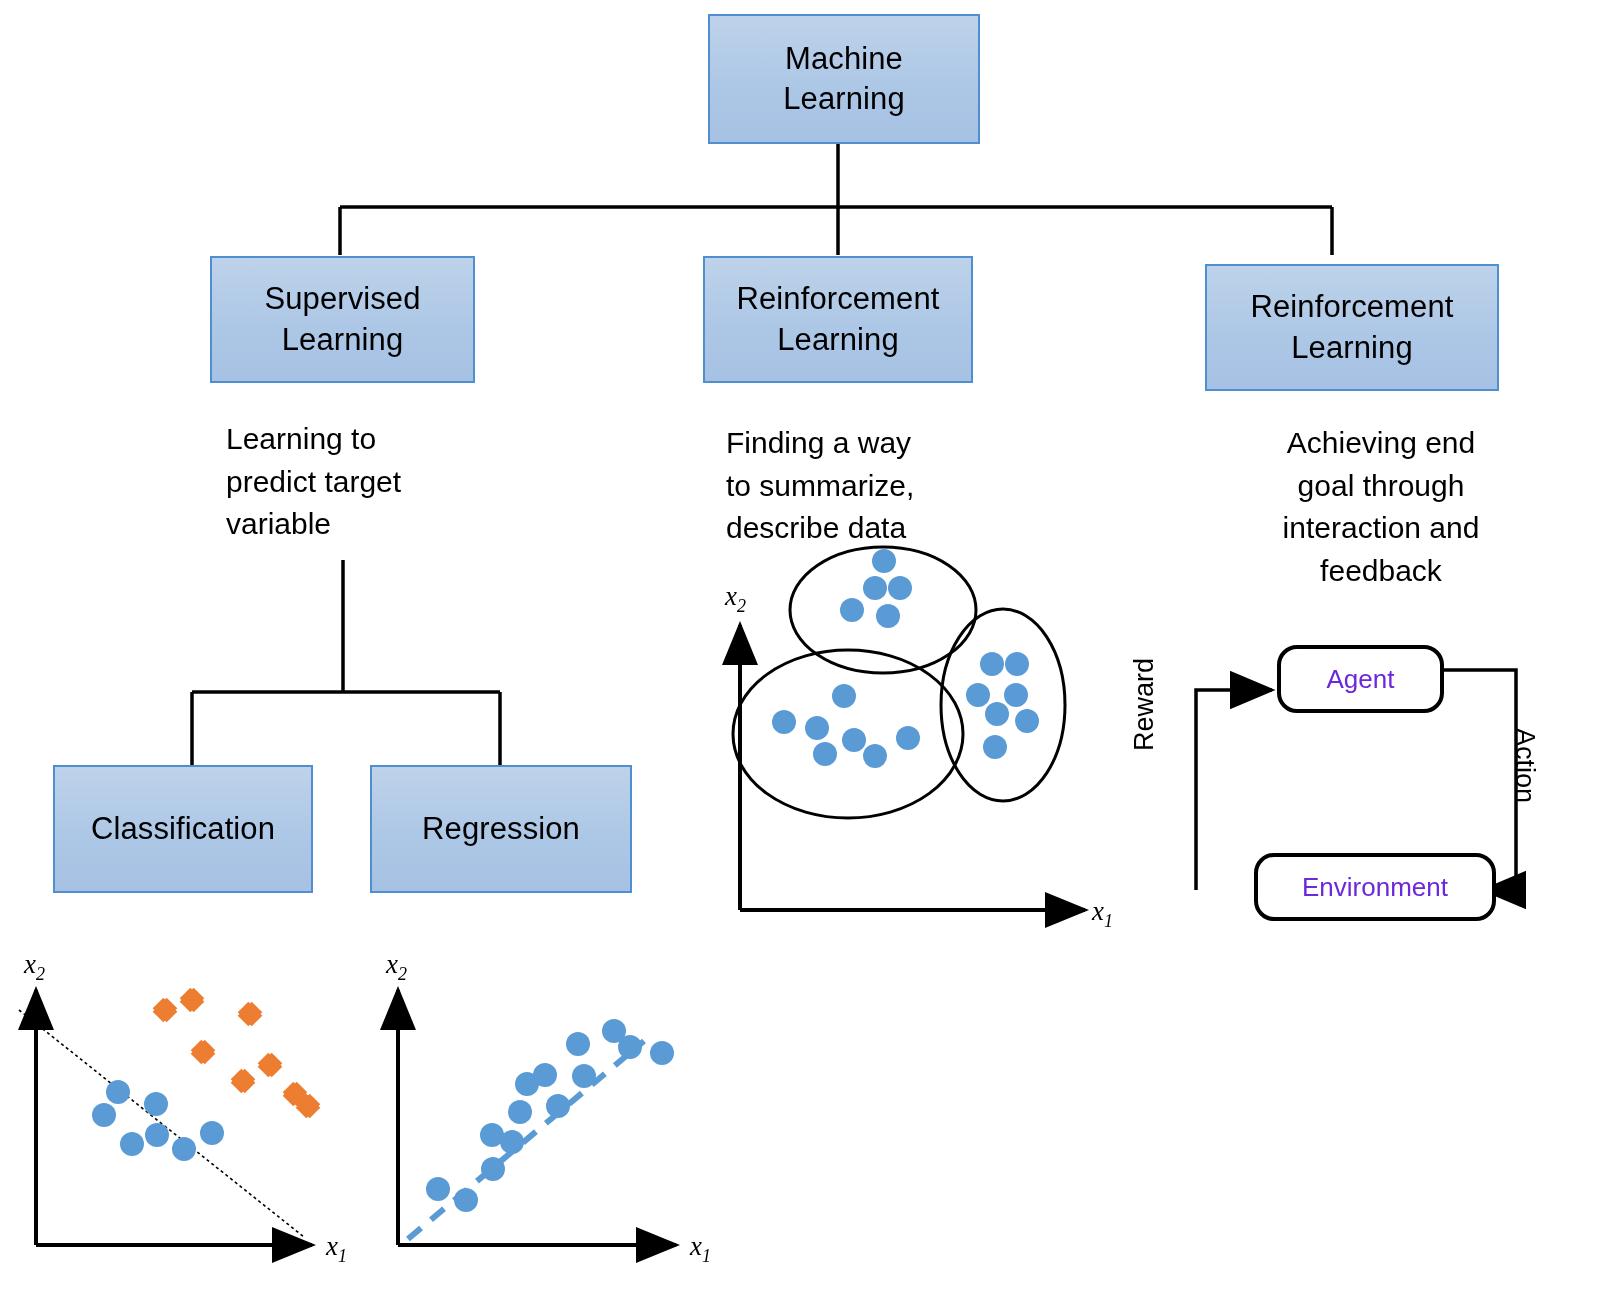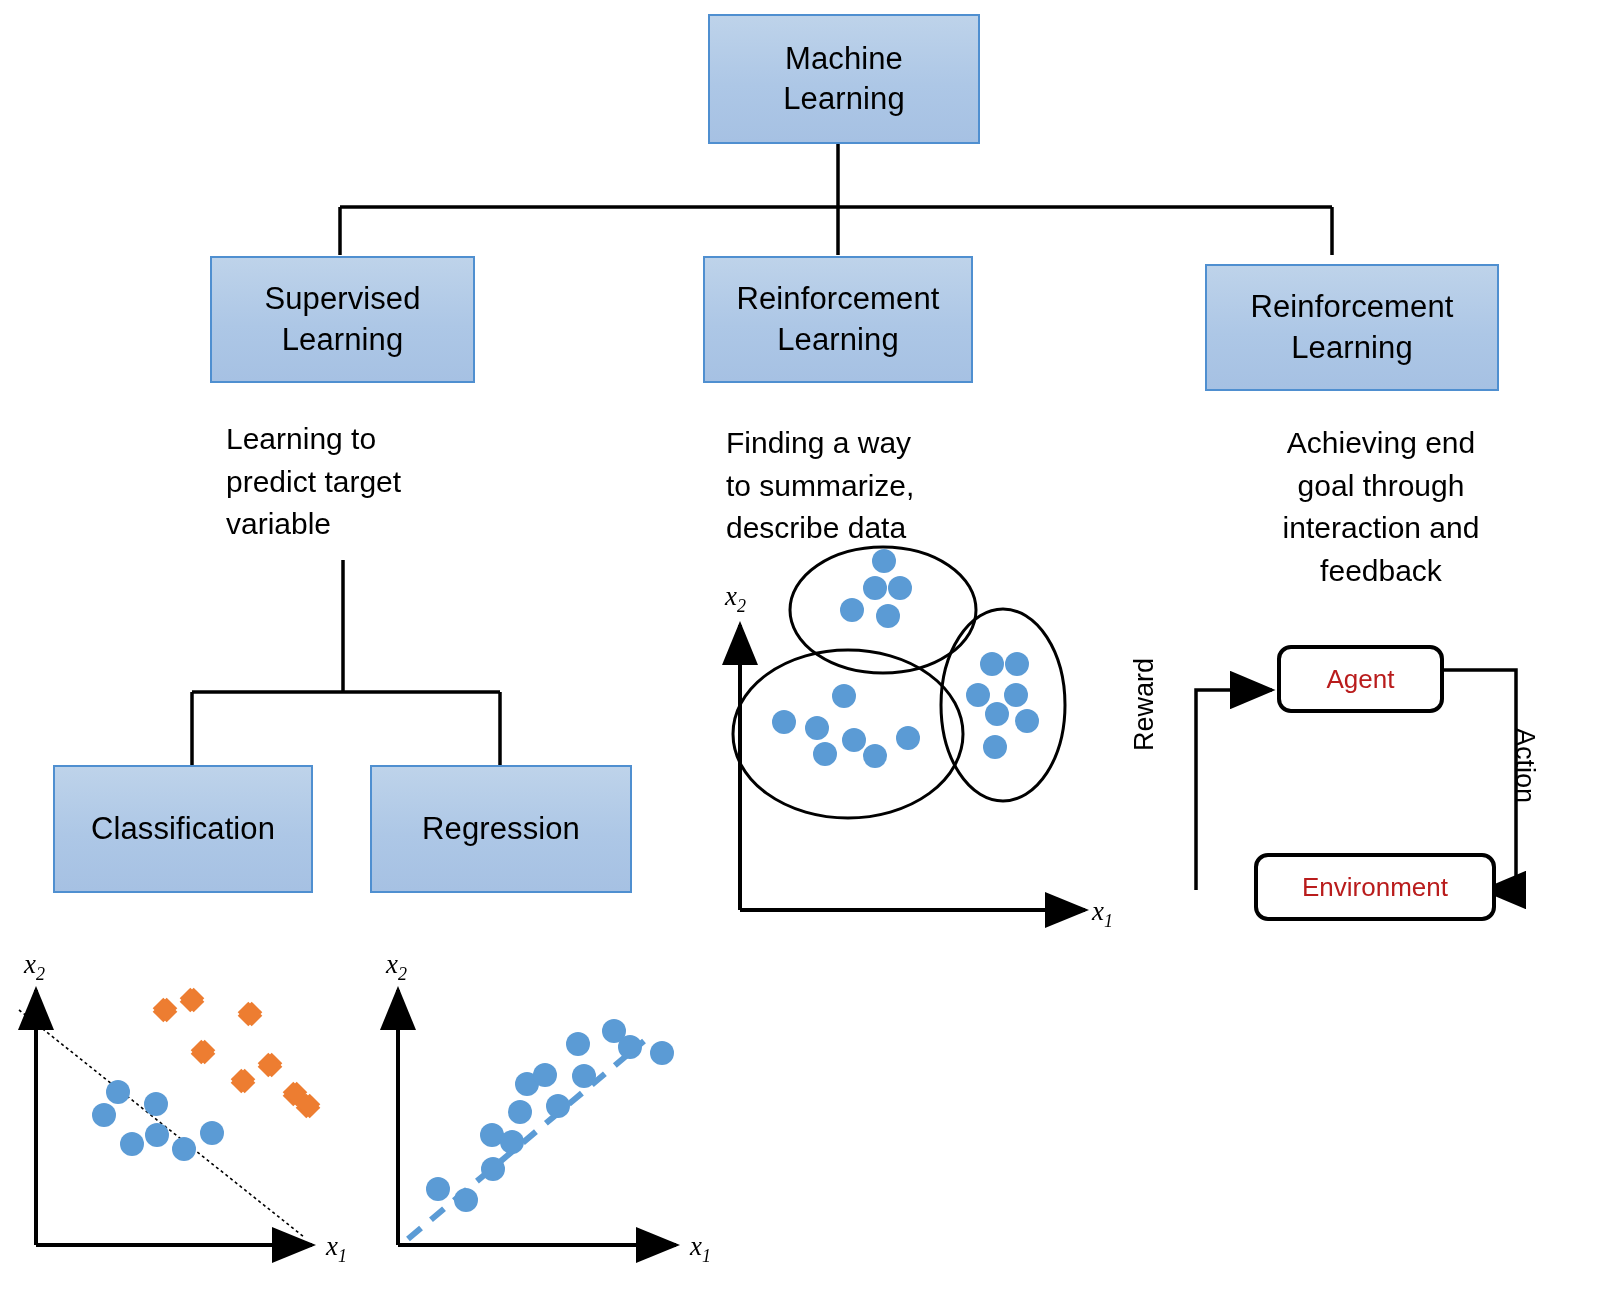--- a/index.html
+++ b/index.html
@@ -42,25 +42,25 @@
     font-style:italic;
     font-size:27px;
     fill:#000;
   }
   .axsub{font-size:18px;}
 
   
   .rlbox{
     position:absolute;
     border:4px solid #000;
-    border-radius:14px;
+    border-radius:20px;
     background:#fff;
     box-sizing:border-box;
     display:flex;align-items:center;justify-content:center;
-    font-size:26px;color:#b91c1c;
+    font-size:26px;color:#6d28d9;
   }
   .rllabel{
     position:absolute;
     font-size:27px;color:#000;
     white-space:nowrap;
   }
   .rot-ccw{transform:rotate(-90deg);transform-origin:left bottom;}
   .rot-cw{transform:rotate(90deg);transform-origin:left top;}
 </style>
 </head>

